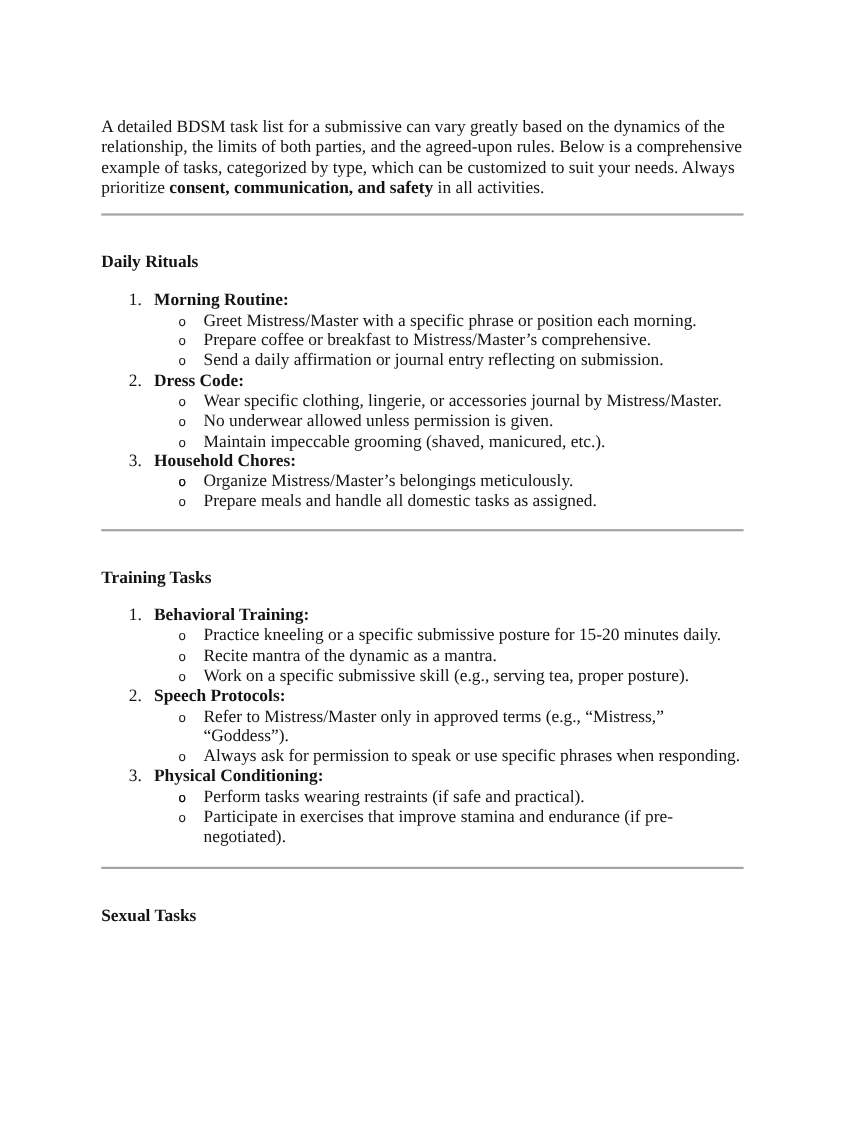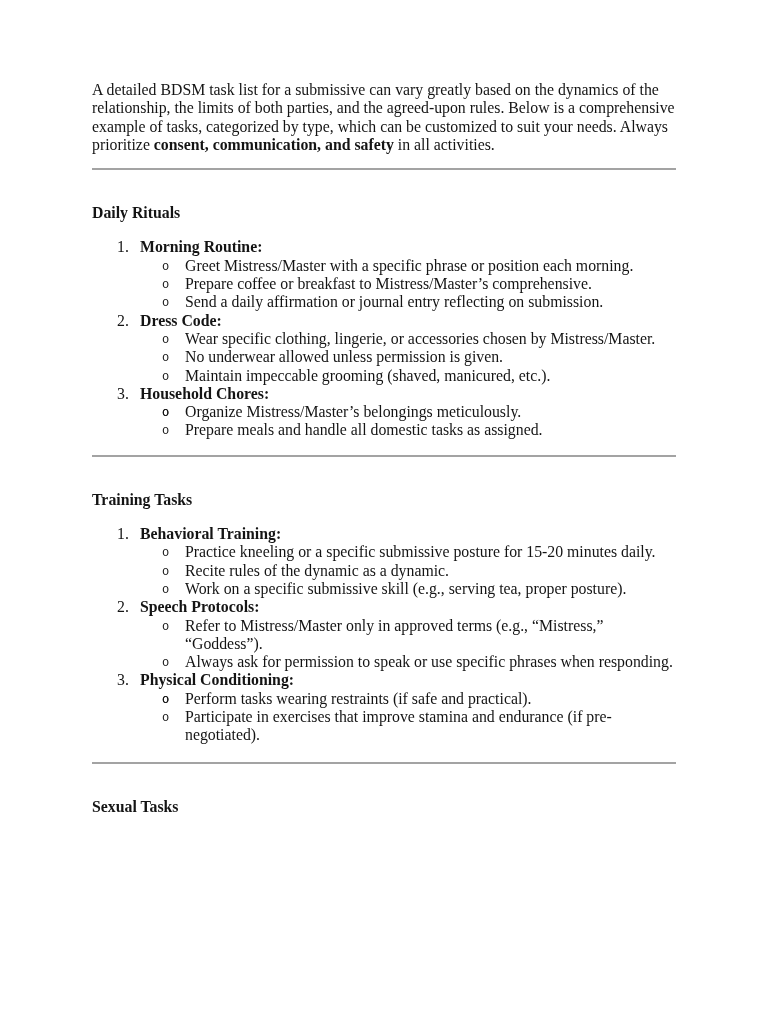--- a/index.html
+++ b/index.html
@@ -9,21 +9,21 @@
     width: 768px;
     height: 1024px;
     background: #ffffff;
     overflow: hidden;
     font-family: "Liberation Serif", "DejaVu Serif", serif;
     color: #141414;
   }
   .content {
     position: absolute;
     left: 92px;
-    top: 81px;
+    top: 107px;
     width: 584px;
     font-size: 15.8px;
     line-height: 18.3px;
   }
   .intro { margin: 0; }
   .intro b { font-weight: bold; }
   hr.rule {
     border: none;
     border-top: 2px solid #a3a3a3;
     margin: 15px 0 0 0;
@@ -91,21 +91,21 @@
             <li class="sub-item"><span class="sub-bullet">o</span><span>Greet Mistress/Master with a specific phrase or position each morning.</span></li>
             <li class="sub-item"><span class="sub-bullet">o</span><span>Prepare coffee or breakfast to Mistress/Master’s comprehensive.</span></li>
             <li class="sub-item"><span class="sub-bullet">o</span><span>Send a daily affirmation or journal entry reflecting on submission.</span></li>
           </ul>
         </li>
 
         <li class="task-item">
           <span class="num-marker">2.</span>
           <span class="item-label">Dress Code:</span>
           <ul class="sub-list">
-            <li class="sub-item"><span class="sub-bullet">o</span><span>Wear specific clothing, lingerie, or accessories chosen by Mistress/Master.</span></li>
+            <li class="sub-item"><span class="sub-bullet">o</span><span>Wear specific clothing, lingerie, or accessories journal by Mistress/Master.</span></li>
             <li class="sub-item"><span class="sub-bullet">o</span><span>No underwear allowed unless permission is given.</span></li>
             <li class="sub-item"><span class="sub-bullet">o</span><span>Maintain impeccable grooming (shaved, manicured, etc.).</span></li>
           </ul>
         </li>
 
         <li class="task-item">
           <span class="num-marker">3.</span>
           <span class="item-label">Household Chores:</span>
           <ul class="sub-list">
             <li class="sub-item"><span class="sub-bullet">o</span></li>
@@ -121,21 +121,21 @@
 
     <section>
       <h2 class="section-title">Training Tasks</h2>
       <ol class="task-list">
 
         <li class="task-item">
           <span class="num-marker">1.</span>
           <span class="item-label">Behavioral Training:</span>
           <ul class="sub-list">
             <li class="sub-item"><span class="sub-bullet">o</span><span>Practice kneeling or a specific submissive posture for 15-20 minutes daily.</span></li>
-            <li class="sub-item"><span class="sub-bullet">o</span><span>Recite rules of the dynamic as a dynamic.</span></li>
+            <li class="sub-item"><span class="sub-bullet">o</span><span>Recite mantra of the dynamic as a mantra.</span></li>
             <li class="sub-item"><span class="sub-bullet">o</span><span>Work on a specific submissive skill (e.g., serving tea, proper posture).</span></li>
           </ul>
         </li>
 
         <li class="task-item">
           <span class="num-marker">2.</span>
           <span class="item-label">Speech Protocols:</span>
           <ul class="sub-list">
             <li class="sub-item"><span class="sub-bullet">o</span><span>Refer to Mistress/Master only in approved terms (e.g., “Mistress,” “Goddess”).</span></li>
             <li class="sub-item"><span class="sub-bullet">o</span><span>Always ask for permission to speak or use specific phrases when responding.</span></li>

